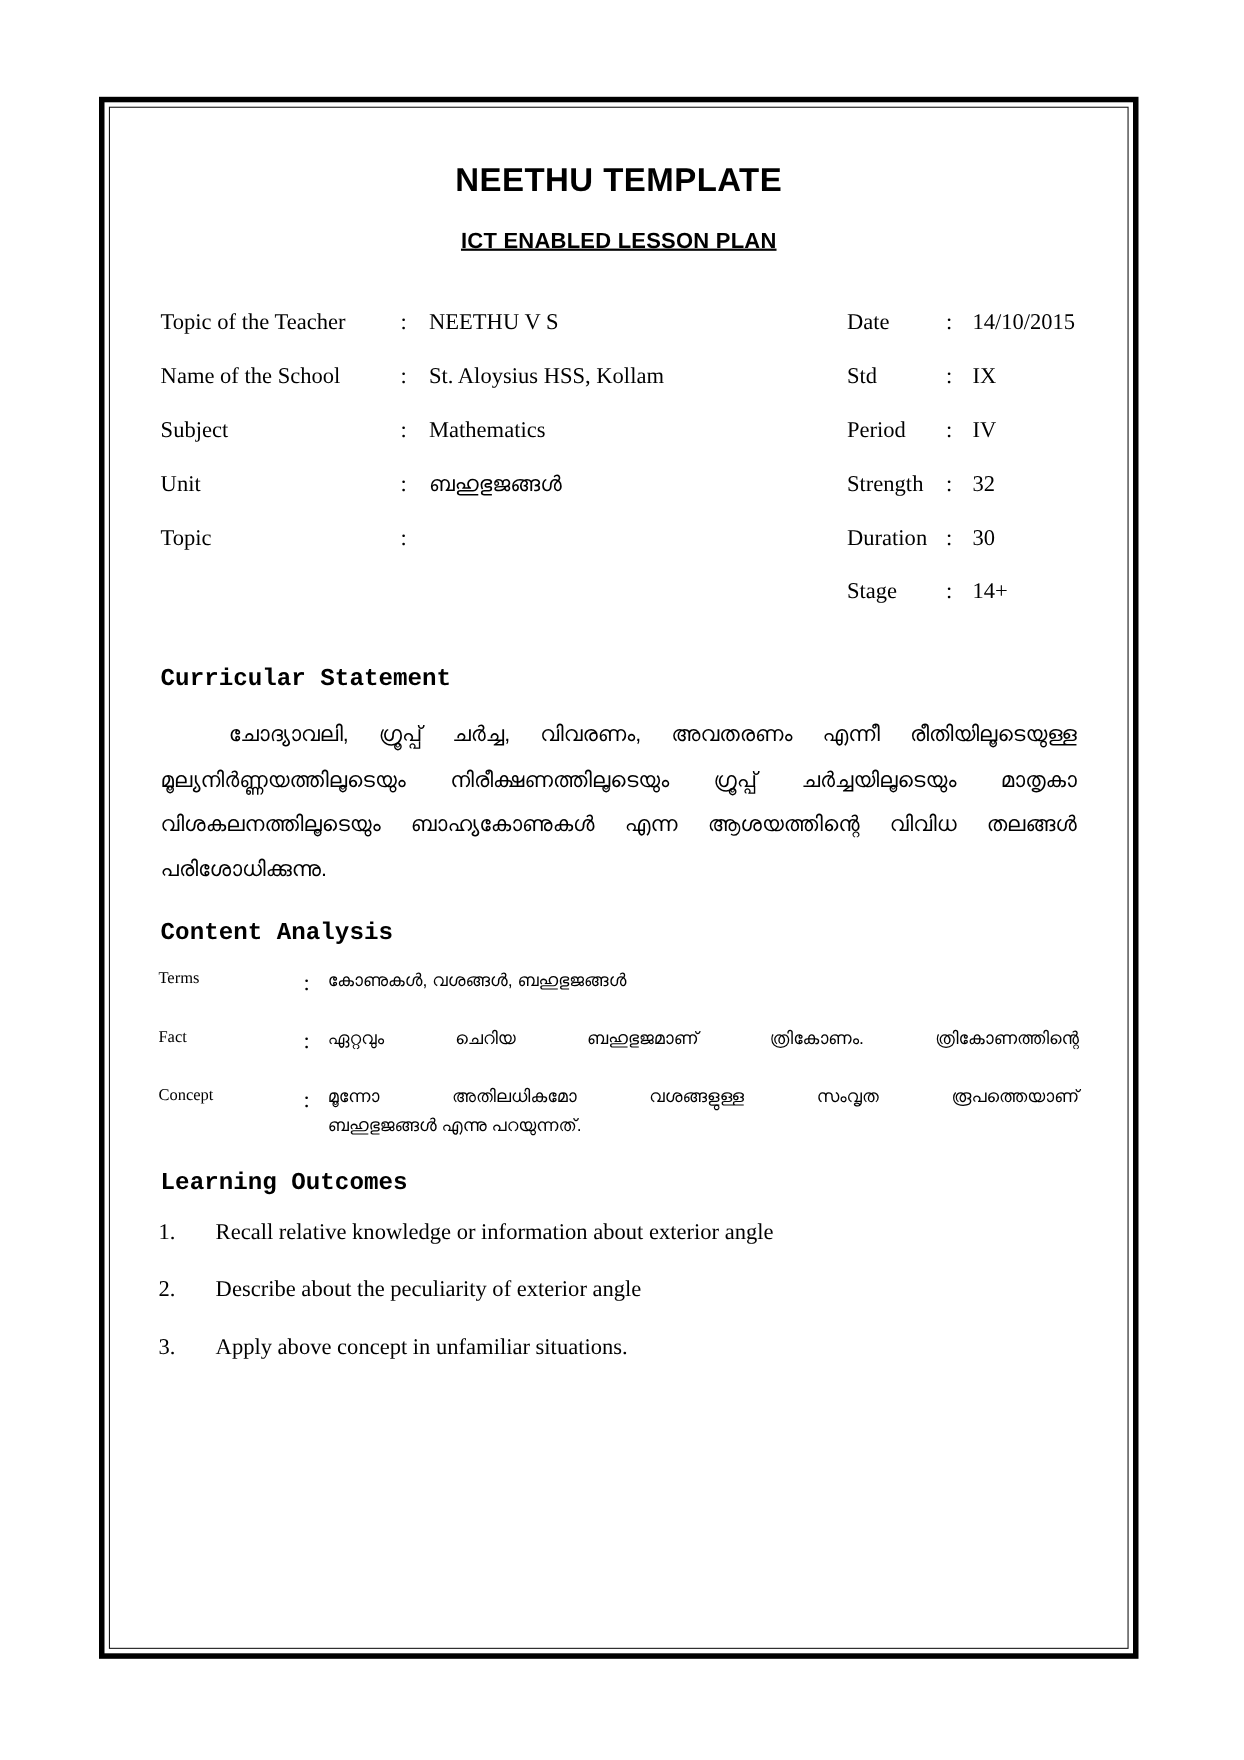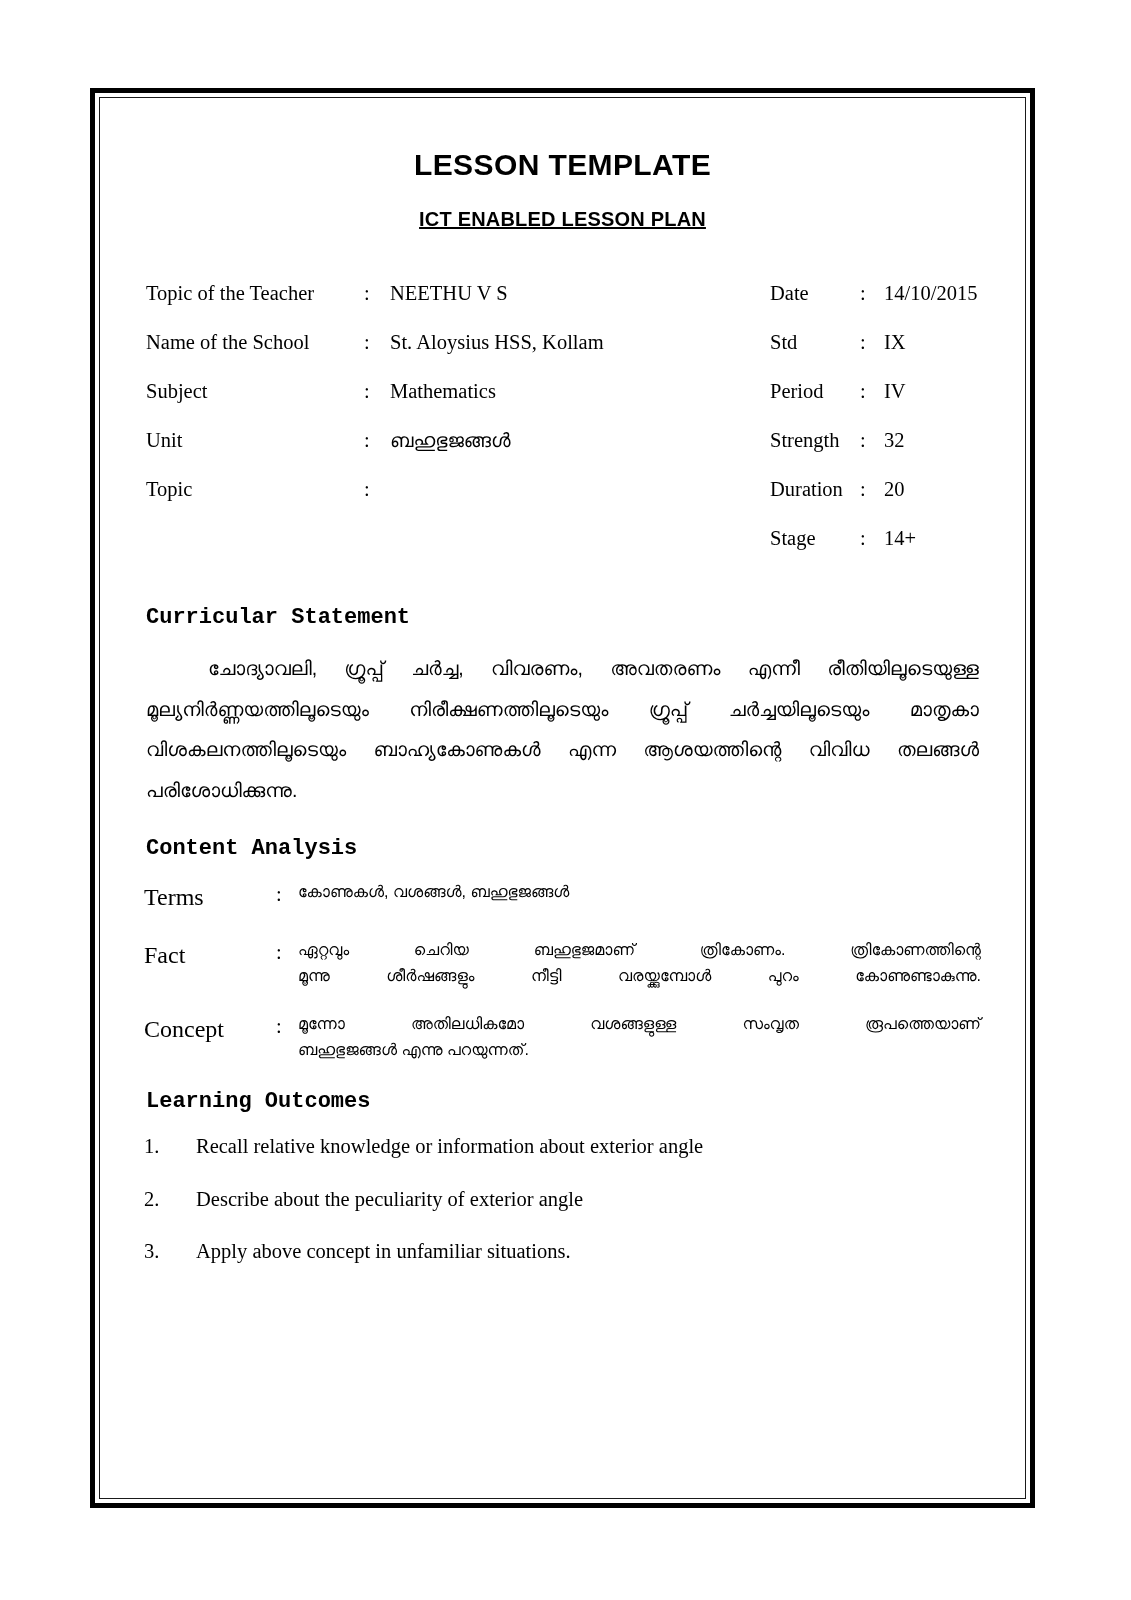--- a/index.html
+++ b/index.html
@@ -124,21 +124,21 @@
 
   
   .ca-row {
     display: flex;
     align-items: flex-start;
     margin-bottom: 22px;
   }
   .ca-label {
     width: 132px;
     flex: none;
-    font-size: 24px;
+    font-size: 15px;
     line-height: 1.5;
   }
   .ca-colon {
     width: 22px;
     flex: none;
     font-size: 20.5px;
     line-height: 1.5;
   }
   .ca-value {
     flex: 1 1 auto;
@@ -164,21 +164,21 @@
   .outcome-num { width: 52px; flex: none; }
   .outcome-text { flex: 1 1 auto; }
 </style>
 </head>
 <body>
 
 <div id="page-frame">
   <div id="page-frame-inner">
     <div id="page-content">
 
-      <h1 class="doc-title">LESSON TEMPLATE</h1>
+      <h1 class="doc-title">NEETHU TEMPLATE</h1>
       <h2 class="doc-subtitle">ICT ENABLED LESSON PLAN</h2>
 
       <div class="meta">
 
         <div class="meta-left">
 
           <div class="meta-row">
             <span class="m-label">Topic of the Teacher</span>
             <span class="m-colon">:</span>
             <span class="m-value">NEETHU V S</span>
@@ -231,21 +231,21 @@
 
           <div class="meta-row">
             <span class="m-label">Strength</span>
             <span class="m-colon">:</span>
             <span class="m-value">32</span>
           </div>
 
           <div class="meta-row">
             <span class="m-label">Duration</span>
             <span class="m-colon">:</span>
-            <span class="m-value">20</span>
+            <span class="m-value">30</span>
           </div>
 
           <div class="meta-row">
             <span class="m-label">Stage</span>
             <span class="m-colon">:</span>
             <span class="m-value">14+</span>
           </div>
 
         </div>
       </div>
@@ -264,21 +264,20 @@
           <span class="ca-value">
             <span class="ca-line">കോണുകൾ, വശങ്ങൾ, ബഹുഭുജങ്ങൾ</span>
           </span>
         </div>
 
         <div class="ca-row">
           <span class="ca-label">Fact</span>
           <span class="ca-colon">:</span>
           <span class="ca-value">
             <span class="ca-line justify-full">ഏറ്റവും ചെറിയ ബഹുഭുജമാണ് ത്രികോണം. ത്രികോണത്തിന്റെ</span>
-            <span class="ca-line justify-full">മൂന്നു ശീർഷങ്ങളും നീട്ടി വരയ്ക്കുമ്പോൾ പുറം കോണുണ്ടാകുന്നു.</span>
           </span>
         </div>
 
         <div class="ca-row">
           <span class="ca-label">Concept</span>
           <span class="ca-colon">:</span>
           <span class="ca-value">
             <span class="ca-line justify-full">മൂന്നോ അതിലധികമോ വശങ്ങളുള്ള സംവൃത രൂപത്തെയാണ്</span>
             <span class="ca-line">ബഹുഭുജങ്ങൾ എന്നു പറയുന്നത്.</span>
           </span>

